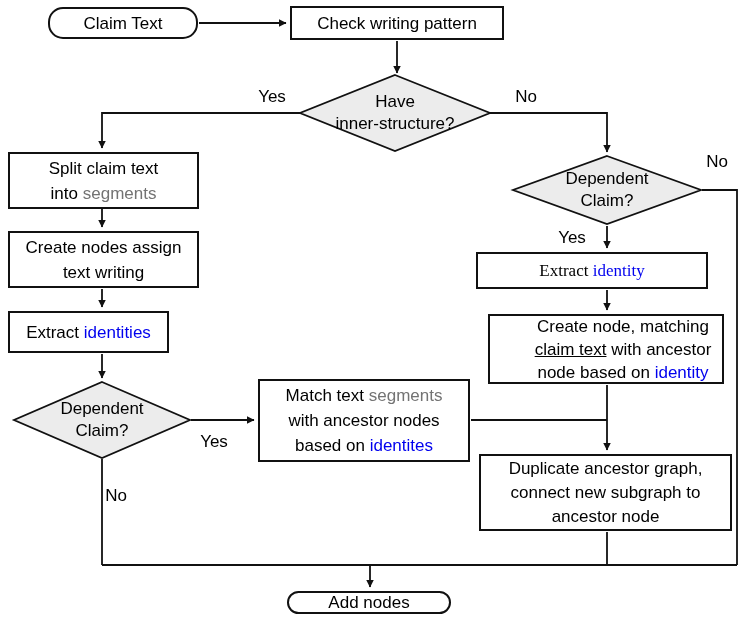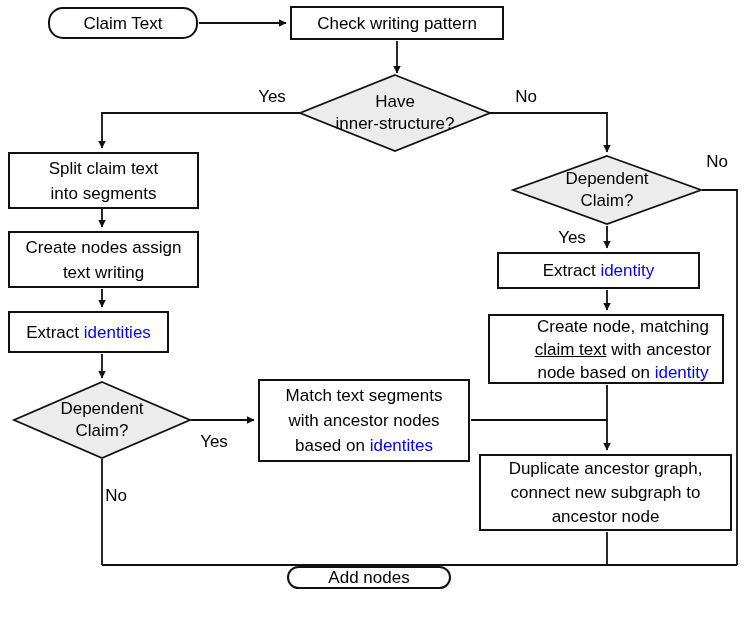--- a/index.html
+++ b/index.html
@@ -16,21 +16,21 @@
   }
   .rounded{border-radius:15px;}
   .dlabel{
     position:absolute;transform:translate(-50%,-50%);
     font-size:17px;background:transparent;white-space:nowrap;
   }
   .diamond-text{
     position:absolute;transform:translate(-50%,-50%);text-align:center;
     font-size:17px;line-height:22px;white-space:nowrap;
   }
-  .red{color:#000000;}
+  .red{color:#737373;}
   .blue{color:#0000ee;}
   .ul{text-decoration:underline;}
   .nowrap{white-space:nowrap;}
 </style>
 </head>
 <body>
 
 <div id="canvas">
 
   <svg id="wires" viewBox="0 0 749 630" xmlns="http://www.w3.org/2000/svg">
@@ -99,37 +99,37 @@
     <span class="nowrap"><span>Match text </span><span class="red">segments</span></span>
     <span class="nowrap">with ancestor nodes</span>
     <span class="nowrap"><span>based on </span><span class="blue">identites</span></span>
   </div>
 
   <div class="diamond-text" style="left:607px;top:190px;">
     <span>Dependent</span><br>
     <span>Claim?</span>
   </div>
 
-  <div class="node" style="left:497px;top:252px;width:203px;height:37px;">
+  <div class="node" style="left:476px;top:252px;width:232px;height:37px;font-family:Liberation Serif, serif;">
     <span class="nowrap"><span>Extract </span><span class="blue">identity</span></span>
   </div>
 
   <div class="node" style="left:488px;top:314px;width:236px;height:70px;line-height:23px;padding-left:38px;">
     <span class="nowrap">Create node, matching</span>
     <span class="nowrap"><span class="ul">claim text</span><span> with ancestor</span></span>
     <span class="nowrap"><span>node based on </span><span class="blue">identity</span></span>
   </div>
 
   <div class="node" style="left:479px;top:454px;width:253px;height:77px;line-height:24px;">
     <span class="nowrap">Duplicate ancestor graph,</span>
     <span class="nowrap">connect new subgraph to</span>
     <span class="nowrap">ancestor node</span>
   </div>
 
-  <div class="node rounded" style="left:287px;top:566px;width:164px;height:23px;">
+  <div class="node rounded" style="left:287px;top:591px;width:164px;height:23px;">
     <span class="nowrap">Add nodes</span>
   </div>
 
   <div class="dlabel" style="left:272px;top:97px;">Yes</div>
   <div class="dlabel" style="left:526px;top:97px;">No</div>
   <div class="dlabel" style="left:572px;top:238px;">Yes</div>
   <div class="dlabel" style="left:717px;top:162px;">No</div>
   <div class="dlabel" style="left:214px;top:442px;">Yes</div>
   <div class="dlabel" style="left:116px;top:496px;">No</div>
 

